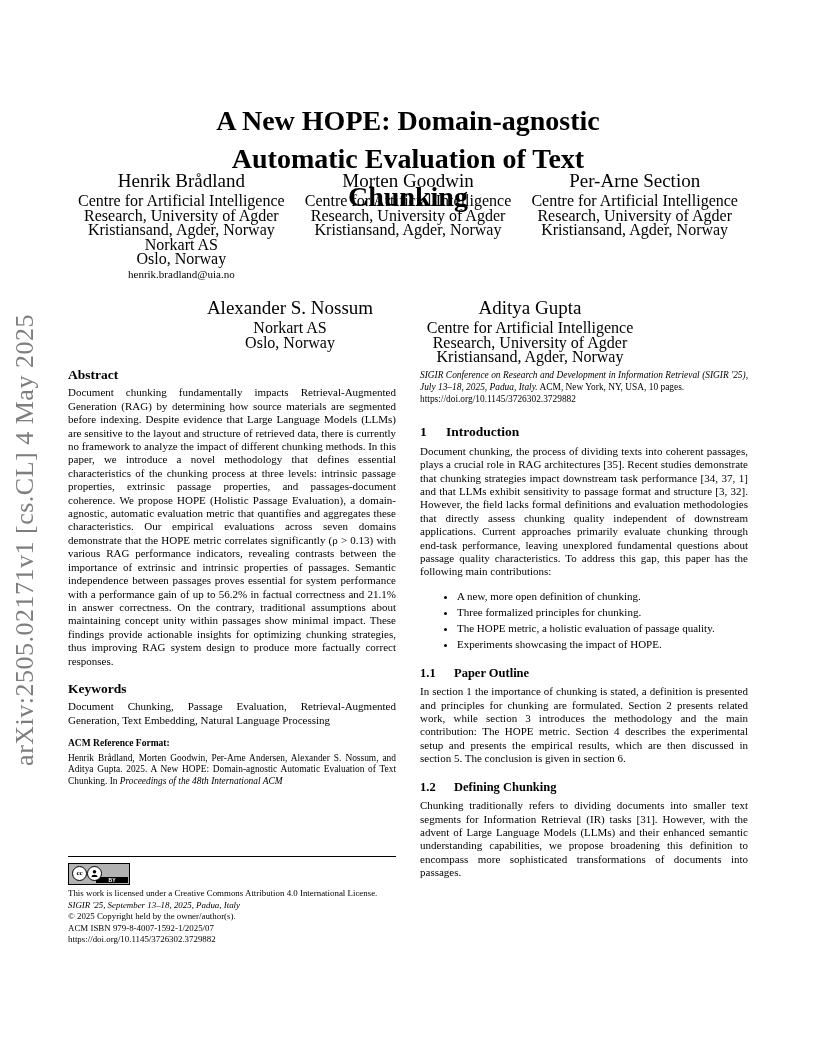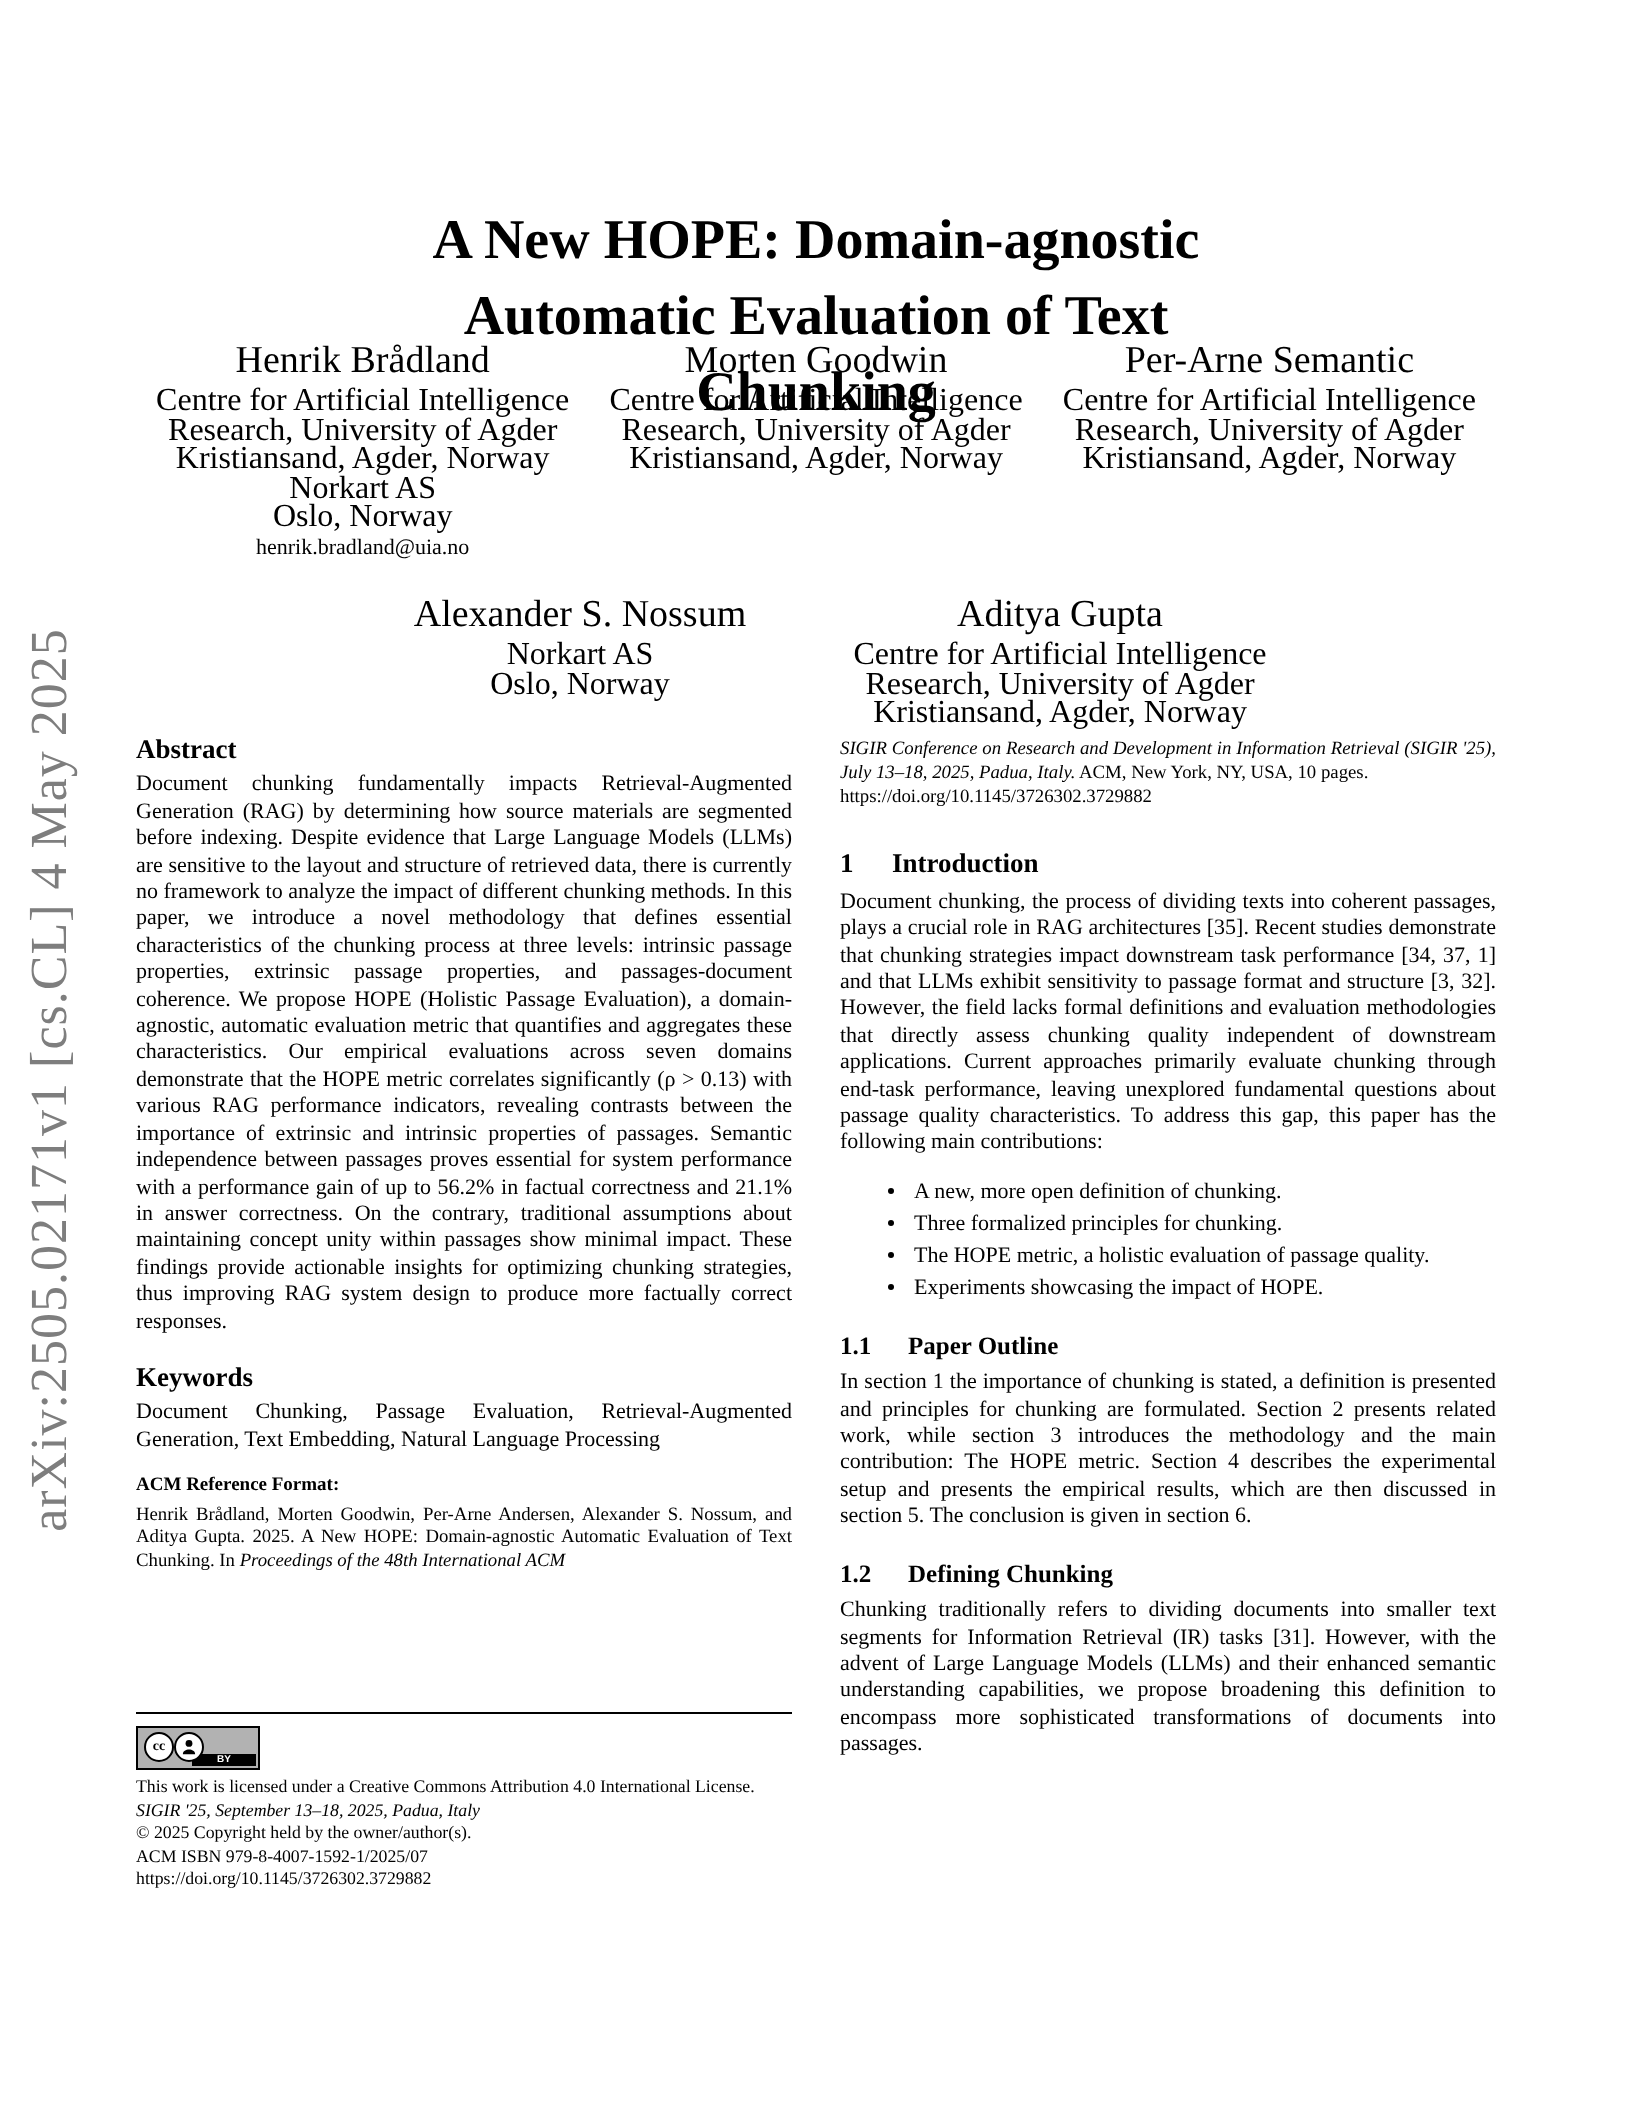--- a/index.html
+++ b/index.html
@@ -70,21 +70,21 @@
       <div class="aff">Oslo, Norway</div>
       <div class="mail">henrik.bradland@uia.no</div>
     </div>
     <div class="author">
       <div class="name">Morten Goodwin</div>
       <div class="aff">Centre for Artificial Intelligence</div>
       <div class="aff">Research, University of Agder</div>
       <div class="aff">Kristiansand, Agder, Norway</div>
     </div>
     <div class="author">
-      <div class="name">Per-Arne Semantic</div>
+      <div class="name">Per-Arne Section</div>
       <div class="aff">Centre for Artificial Intelligence</div>
       <div class="aff">Research, University of Agder</div>
       <div class="aff">Kristiansand, Agder, Norway</div>
     </div>
   </div>
 
   <div class="authors-row row2">
     <div class="author">
       <div class="name">Alexander S. Nossum</div>
       <div class="aff">Norkart AS</div>

